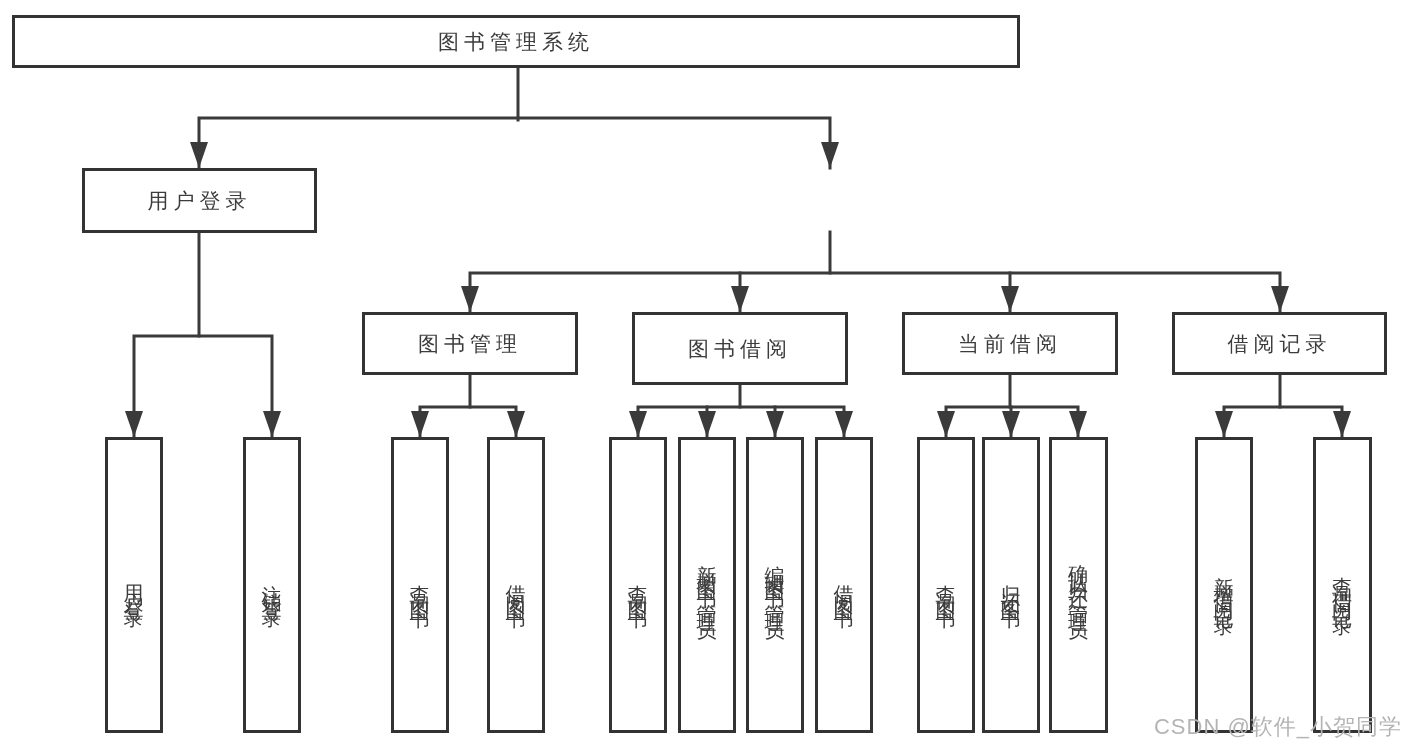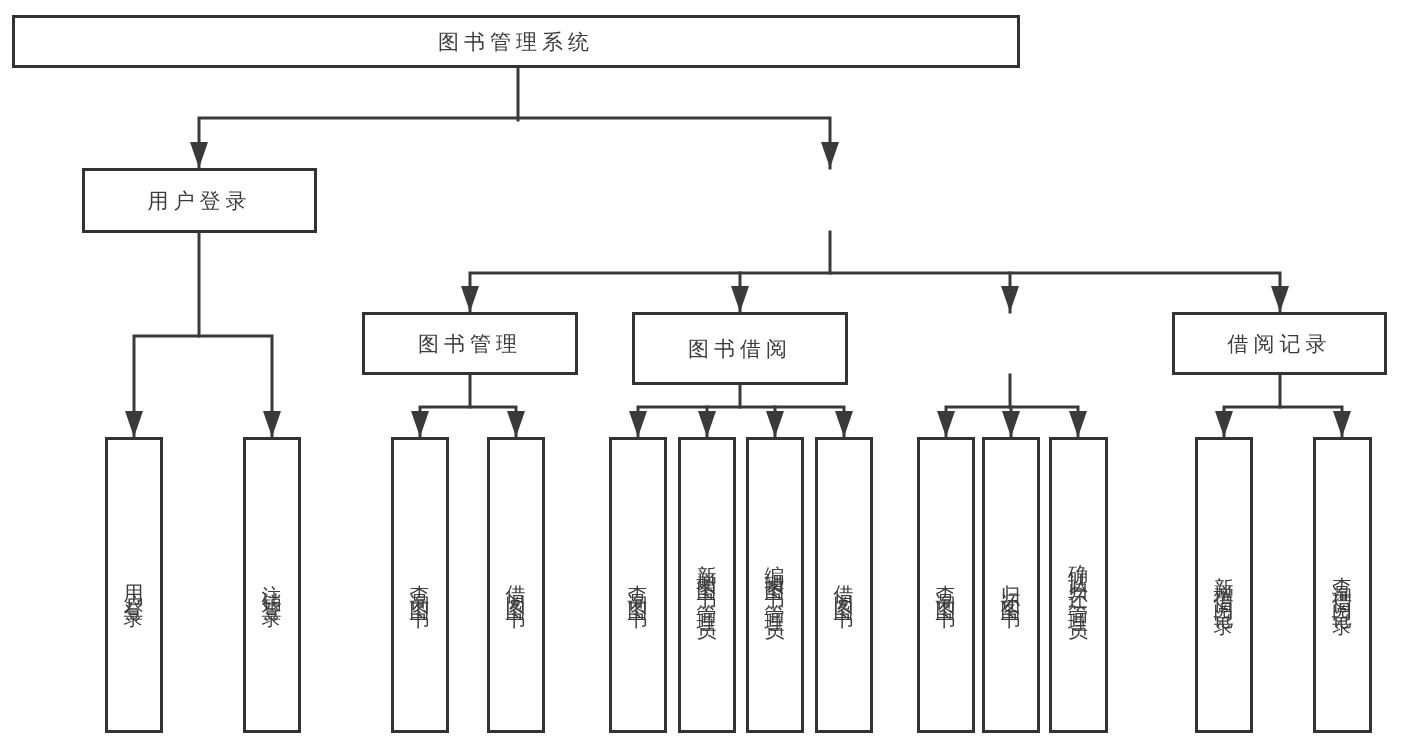--- a/index.html
+++ b/index.html
@@ -99,33 +99,35 @@
     <polygon points="1215,411 1233,411 1224,437"></polygon>
     <polygon points="1333,411 1351,411 1342,437"></polygon>
   </svg>
 
   <div class="node h" style="left:12px;top:15px;width:1008px;height:53px">图书管理系统</div>
 
   <div class="node h" style="left:82px;top:168px;width:235px;height:65px">用户登录</div>
 
   <div class="node h" style="left:362px;top:312px;width:216px;height:63px">图书管理</div>
   <div class="node h" style="left:632px;top:312px;width:216px;height:73px">图书借阅</div>
+  <div class="node h" style="left:902px;top:312px;width:216px;height:63px">当前借阅</div>
   <div class="node h" style="left:1172px;top:312px;width:215px;height:63px">借阅记录</div>
 
   <div class="node v" style="left:105px;top:437px;width:58px;height:296px">用户登录</div>
   <div class="node v" style="left:243px;top:437px;width:58px;height:296px">注销登录</div>
 
   <div class="node v" style="left:391px;top:437px;width:58px;height:296px">查询图书</div>
   <div class="node v" style="left:487px;top:437px;width:58px;height:296px">借阅图书</div>
 
   <div class="node v" style="left:609px;top:437px;width:58px;height:296px">查询图书</div>
   <div class="node v" style="left:678px;top:437px;width:58px;height:296px">新增图书（管理员）</div>
   <div class="node v" style="left:746px;top:437px;width:58px;height:296px">编辑图书（管理员）</div>
   <div class="node v" style="left:815px;top:437px;width:58px;height:296px">借阅图书</div>
 
   <div class="node v" style="left:917px;top:437px;width:58px;height:296px">查询图书</div>
   <div class="node v" style="left:982px;top:437px;width:58px;height:296px">归还图书</div>
   <div class="node v" style="left:1049px;top:437px;width:59px;height:296px">确认归还（管理员）</div>
 
   <div class="node v" style="left:1195px;top:437px;width:58px;height:296px">新增借阅记录</div>
   <div class="node v" style="left:1313px;top:437px;width:59px;height:296px">查询借阅记录</div>
 
+  <div class="watermark">CSDN @软件_小贺同学</div>
 </div>
 
 </body></html>

